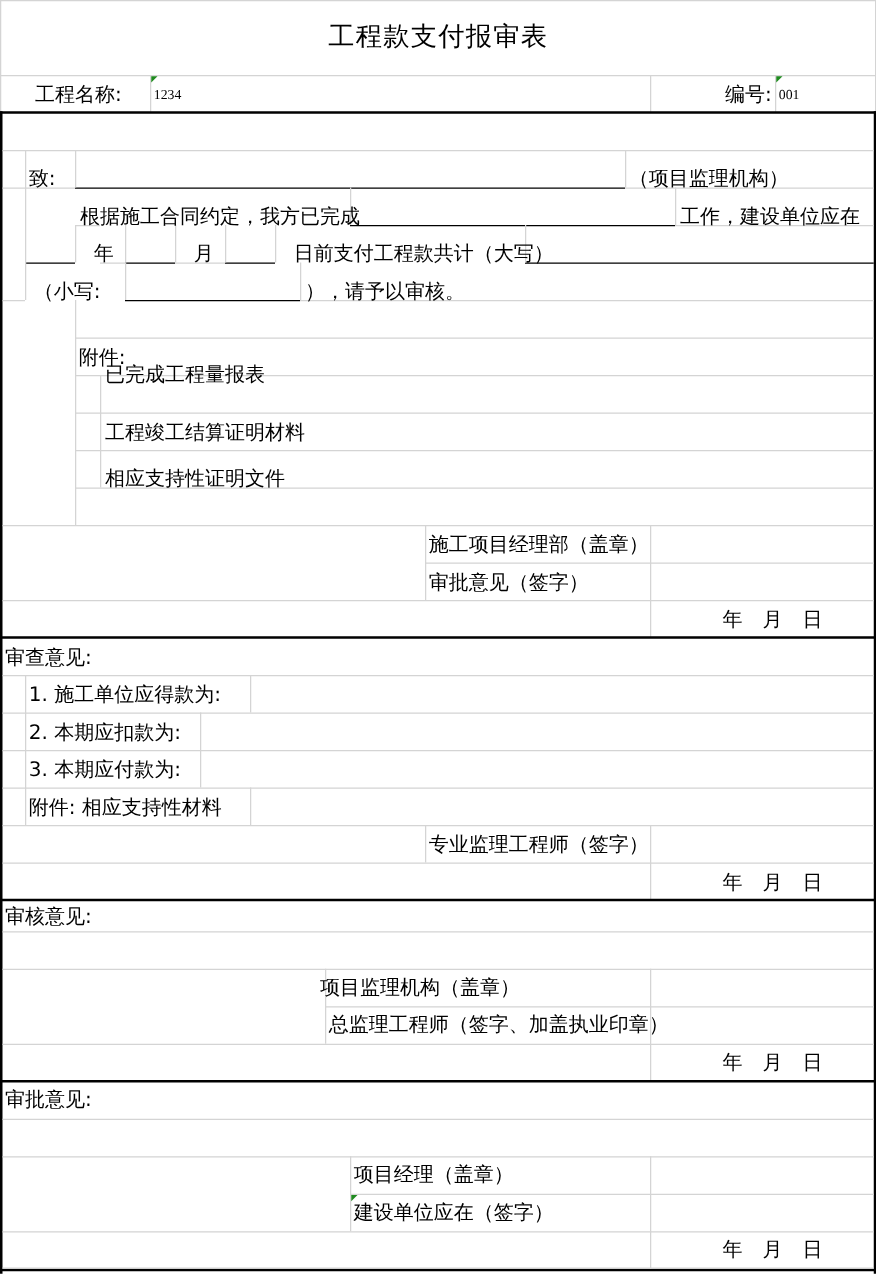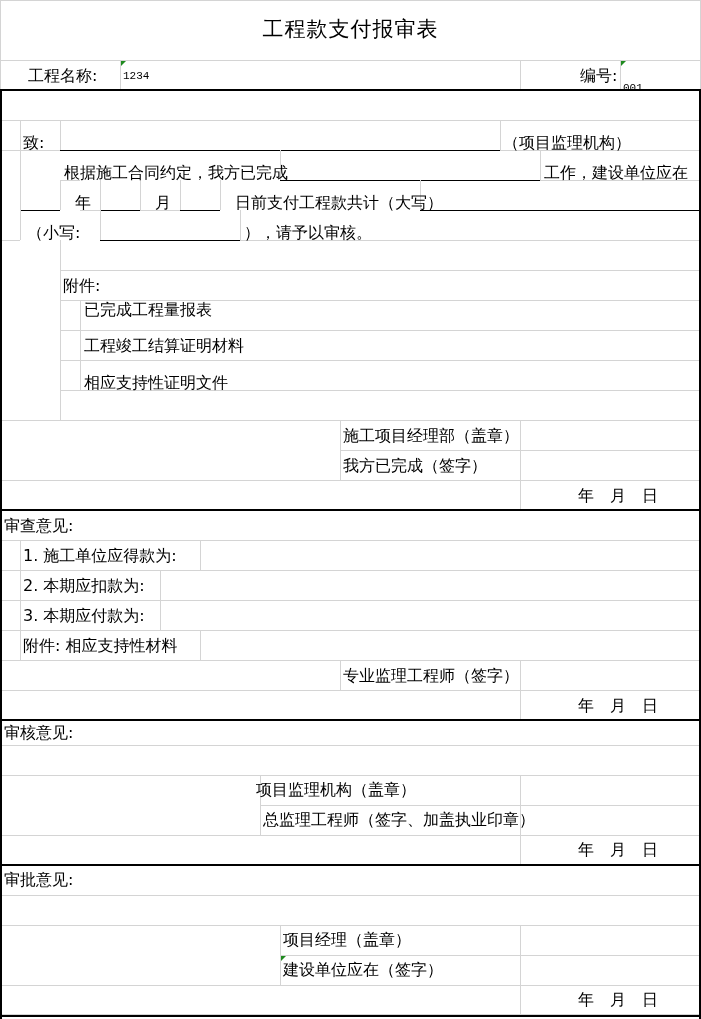--- a/index.html
+++ b/index.html
@@ -5,21 +5,21 @@
   html,body{margin:0;padding:0;background:#fff;}
   body{width:701px;height:1019px;position:relative;overflow:hidden;
        font-family:"DejaVu Sans","Liberation Sans",sans-serif;color:#000;}
   .h{position:absolute;height:1px;background:#d4d4d4;}
   .v{position:absolute;width:1px;background:#d4d4d4;}
   .hb{position:absolute;height:1px;background:#000;}
   .hk{position:absolute;height:2px;background:#000;}
   .vk{position:absolute;width:2px;background:#000;}
   .t{position:absolute;font-size:16px;line-height:14px;white-space:nowrap;}
   .title{position:absolute;left:0;top:14px;width:701px;text-align:center;font-size:21px;line-height:30px;letter-spacing:1px;}
-  .mono{font-family:Liberation Mono, monospace;font-size:11px;}
+  .mono{font-family:Liberation Serif, serif;font-size:11px;}
   .flag{position:absolute;width:0;height:0;border-top:5px solid #1f8a1f;border-right:5px solid transparent;}
   .cell{position:absolute;}
 </style>
 </head>
 <body>
 
 <div>
 
   <div class="h" style="left:0;top:0;width:701px;"></div>
   <div class="v" style="left:0;top:0;height:90px;"></div>
@@ -109,21 +109,21 @@
   <div class="v" style="left:280px;top:925px;height:60px;"></div>
   <div class="v" style="left:520px;top:925px;height:90px;"></div>
 </div>
 
 <div class="title">工程款支付报审表</div>
 <span class="t" style="left:28px;top:69px;">工程名称:</span>
 <div class="flag" style="left:121px;top:61px;"></div>
 <span class="t mono" style="left:123px;top:69px;">1234</span>
 <span class="t" style="left:580px;top:69px;">编号:</span>
 <div class="flag" style="left:621px;top:61px;"></div>
-<span class="t mono" style="left:623px;top:69px;margin-top:12px;">001</span>
+<span class="t mono" style="left:623px;top:69px;">001</span>
 
 <span class="t" style="left:23px;top:136px;">致:</span>
 <div class="cell" style="left:61px;top:121px;width:438px;height:28px;"></div>
 <span class="t" style="left:503px;top:136px;">（项目监理机构）</span>
 
 <span class="t" style="left:64px;top:166px;">根据施工合同约定，我方已完成</span>
 <div class="cell" style="left:281px;top:151px;width:258px;height:28px;"></div>
 <span class="t" style="left:544px;top:166px;">工作，建设单位应在</span>
 
 <div class="cell" style="left:21px;top:181px;width:38px;height:28px;"></div>
@@ -132,27 +132,27 @@
 <span class="t" style="left:155px;top:196px;">月</span>
 <div class="cell" style="left:181px;top:181px;width:38px;height:28px;"></div>
 <span class="t" style="left:235px;top:196px;">日前支付工程款共计（大写）</span>
 <div class="cell" style="left:421px;top:181px;width:277px;height:28px;"></div>
 
 <span class="t" style="left:27px;top:226px;">（小写:</span>
 <div class="cell" style="left:101px;top:211px;width:138px;height:28px;"></div>
 <span class="t" style="left:244px;top:226px;">），请予以审核。</span>
 
 <span class="t" style="left:63px;top:279px;">附件:</span>
-<span class="t" style="left:84px;top:303px;">已完成工程量报表</span>
+<span class="t" style="left:84px;top:293px;">已完成工程量报表</span>
 <span class="t" style="left:84px;top:339px;">工程竣工结算证明材料</span>
 <span class="t" style="left:84px;top:369px;margin-top:7px;">相应支持性证明文件</span>
 
 <span class="t" style="left:343px;top:429px;">施工项目经理部（盖章）</span>
 <div class="cell" style="left:521px;top:421px;width:177px;height:28px;"></div>
-<span class="t" style="left:343px;top:459px;">我方已完成（签字）</span>
+<span class="t" style="left:343px;top:459px;">审批意见（签字）</span>
 <div class="cell" style="left:521px;top:451px;width:177px;height:28px;"></div>
 <span class="t" style="left:578px;top:489px;">年　月　日</span>
 
 <span class="t" style="left:4px;top:519px;">审查意见:</span>
 <span class="t" style="left:23px;top:549px;">1. 施工单位应得款为:</span>
 <div class="cell" style="left:201px;top:541px;width:497px;height:28px;"></div>
 <span class="t" style="left:23px;top:579px;">2. 本期应扣款为:</span>
 <div class="cell" style="left:161px;top:571px;width:537px;height:28px;"></div>
 <span class="t" style="left:23px;top:609px;">3. 本期应付款为:</span>
 <div class="cell" style="left:161px;top:601px;width:537px;height:28px;"></div>

